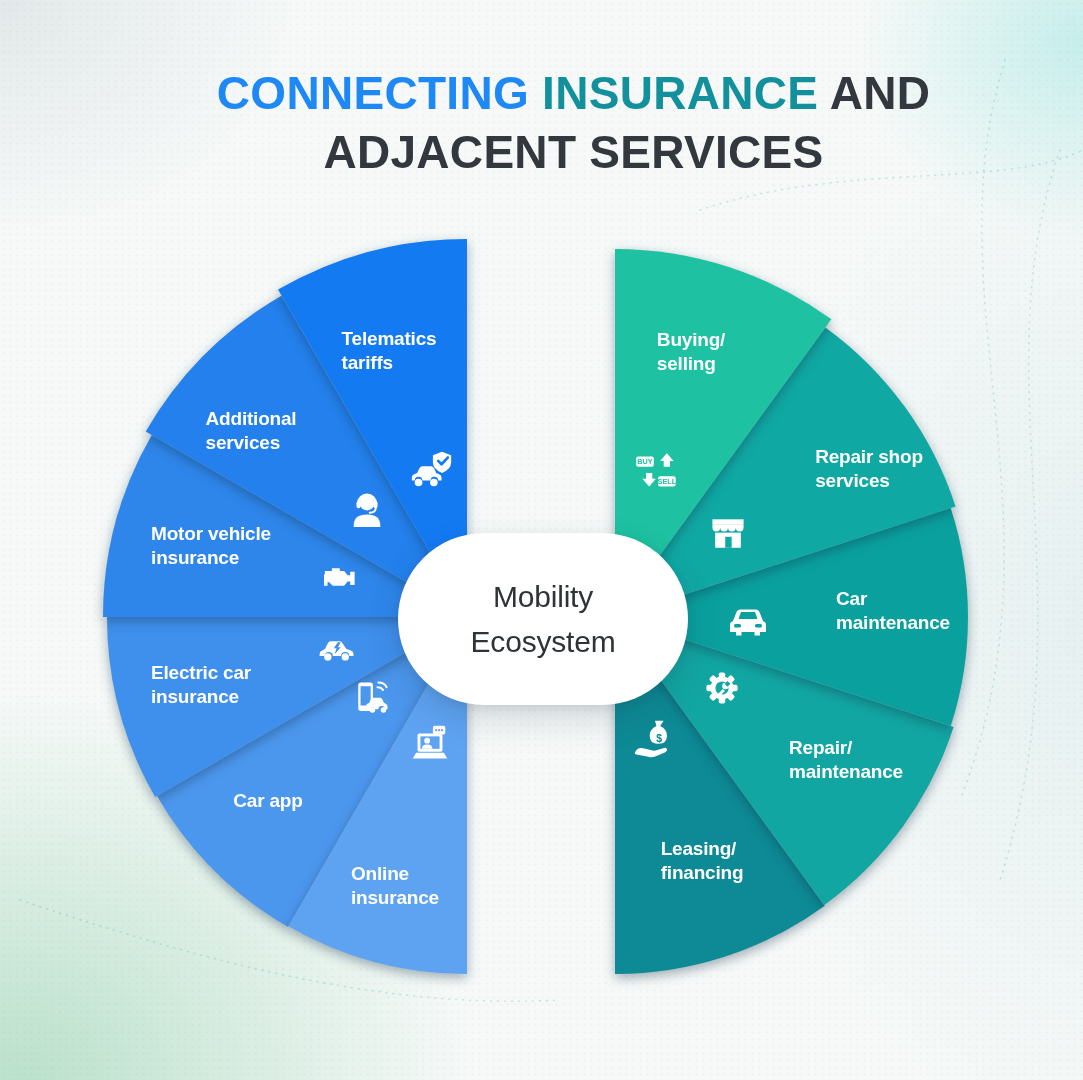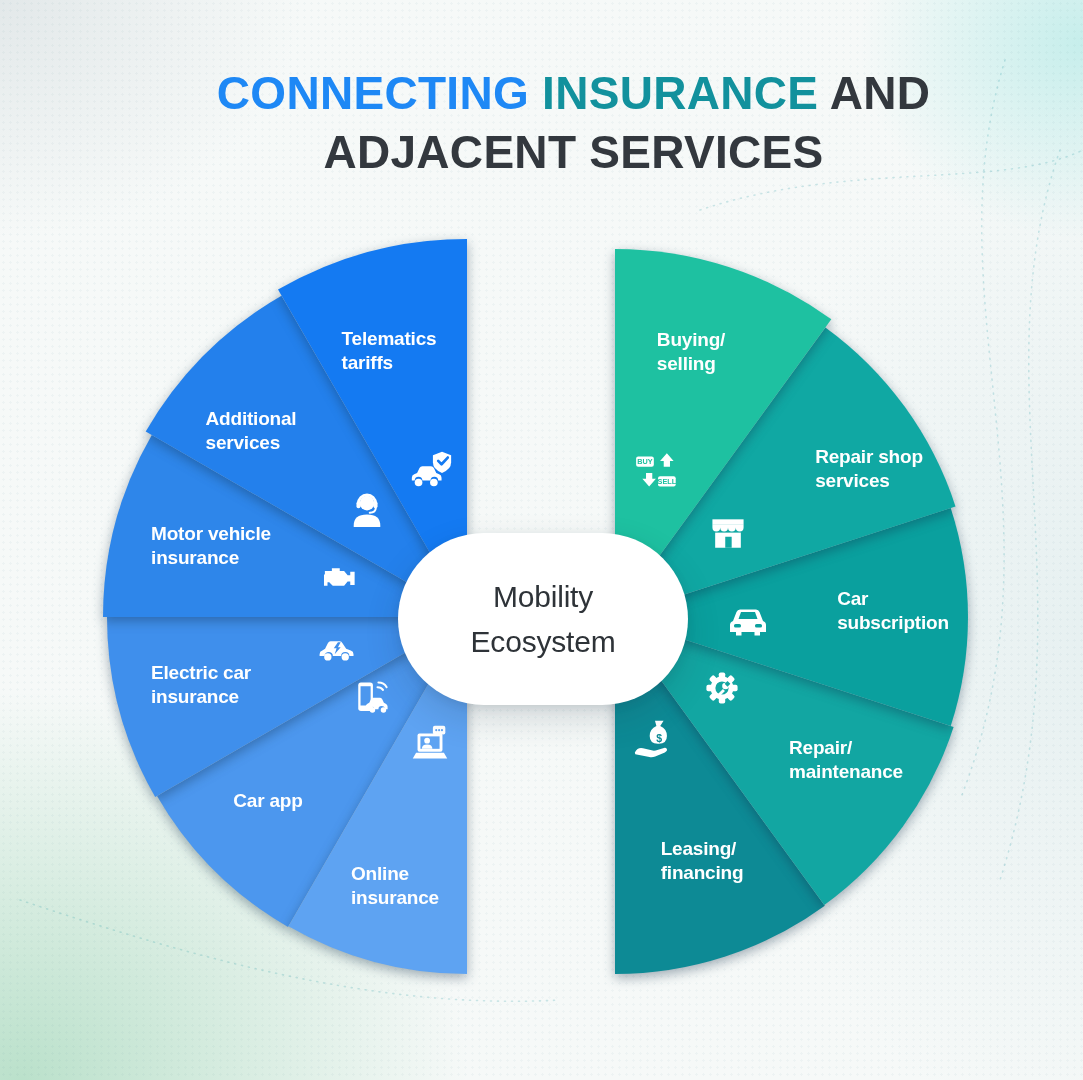--- a/index.html
+++ b/index.html
@@ -92,21 +92,21 @@
 insurance</div>
   <div class="seg-label" style="left:268px;top:801px;">Car app</div>
   <div class="seg-label" style="left:395px;top:886px;">Online
 insurance</div>
 
   <div class="seg-label" style="left:691px;top:352px;">Buying/
 selling</div>
   <div class="seg-label" style="left:841px;top:469px;margin-left:28px;">Repair shop
 services</div>
   <div class="seg-label" style="left:893px;top:611px;">Car
-subscription</div>
+maintenance</div>
   <div class="seg-label" style="left:846px;top:760px;">Repair/
 maintenance</div>
   <div class="seg-label" style="left:702px;top:861px;">Leasing/
 financing</div>
 
   <div class="icon" style="left: 431px; top: 470px; --seg: #147af2;">
     <svg width="46" height="46" viewBox="0 0 48 48" fill="#fff">
       <path d="M4 32q0-2.5 2.5-3.5l3-1.5 2.5-5q1-2 3-2h9q2 0 3 2l2.5 5 3 1.5q2.5 1 2.5 3.5v3h-3.5a4 4 0 0 0-8 0h-8.5a4 4 0 0 0-8 0H4z"></path>
       <circle cx="11" cy="37" r="4"></circle>
         <circle cx="27" cy="37" r="4"></circle>

